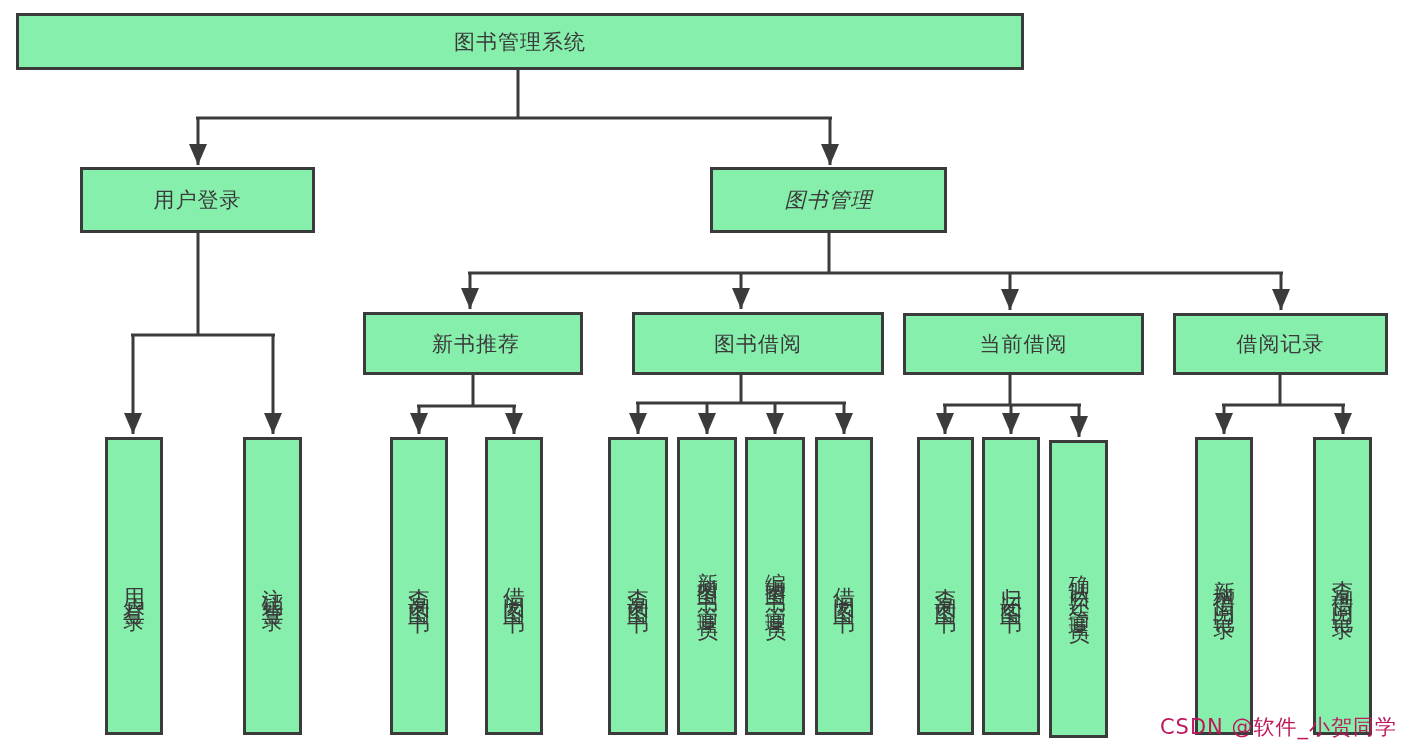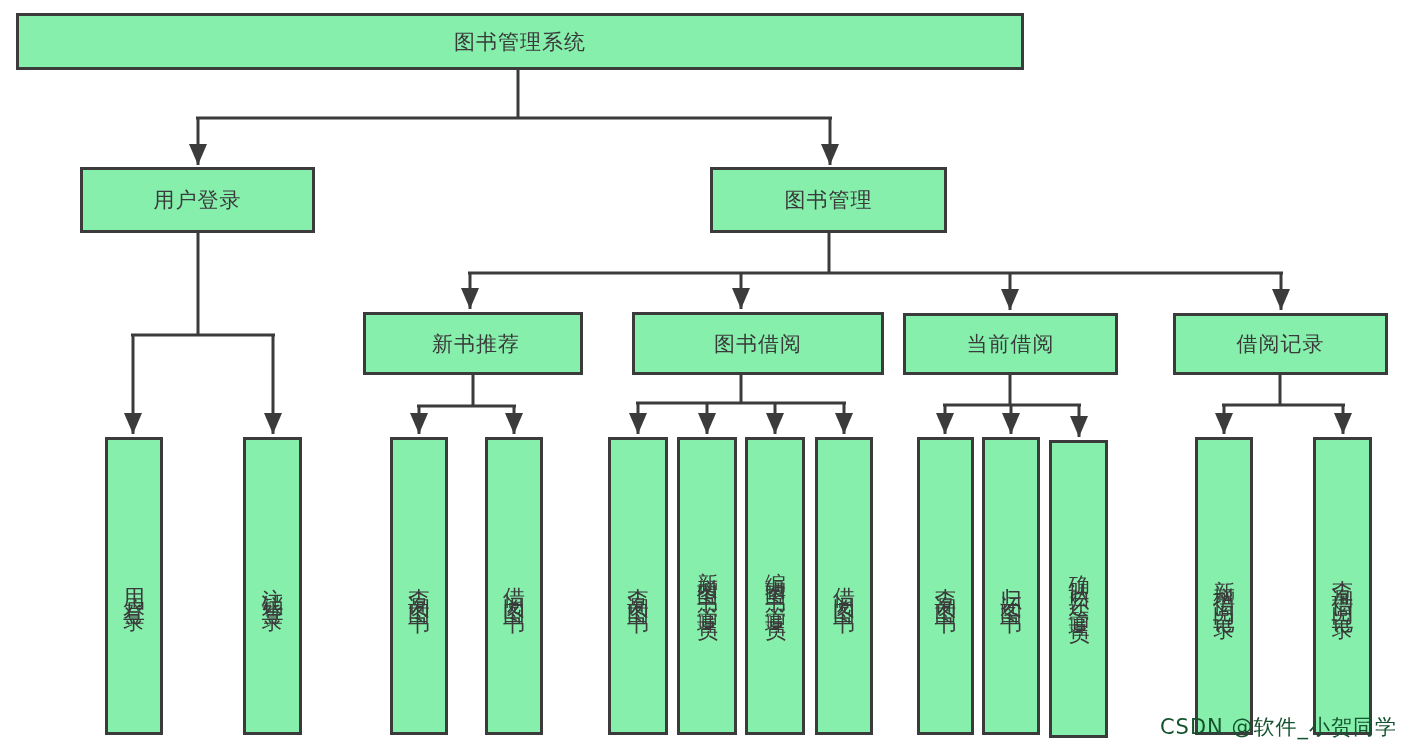--- a/index.html
+++ b/index.html
@@ -29,44 +29,44 @@
     writing-mode:vertical-rl;
     text-orientation:mixed;
     font-size:22px;
     letter-spacing:8px;
     line-height:1;
   }
   .vnode.long{letter-spacing:7px;font-size:21px;}
   
   #n-root   {left:16px;  top:13px;  width:1008px; height:57px;}
   #n-login  {left:80px;  top:167px; width:235px;  height:66px;}
-  #n-mgmt   {left:710px; top:167px; width:237px;  height:66px;}
+  #n-mgmt   {left:710px; top:167px; width:237px;  height:66px;font-style:italic;}
   #n-newbook{left:363px; top:312px; width:220px;  height:63px;padding-left:6px;}
   #n-borrow {left:632px; top:312px; width:252px;  height:63px;}
-  #n-current{left:903px; top:313px; width:215px;  height:62px;}
+  #n-current{left:903px; top:313px; width:241px;  height:62px;}
   #n-record {left:1173px;top:313px; width:215px;  height:62px;}
   
   #v-login1    {left:105px; top:437px; width:58px; height:298px;}
   #v-logout    {left:243px; top:437px; width:59px; height:298px;}
   #v-nb-query  {left:390px; top:437px; width:58px; height:298px;}
   #v-nb-borrow {left:485px; top:437px; width:58px; height:298px;}
   #v-bb-query  {left:608px; top:437px; width:60px; height:298px;}
   #v-bb-add    {left:677px; top:437px; width:60px; height:298px;}
   #v-bb-edit   {left:745px; top:437px; width:60px; height:298px;}
   #v-bb-borrow {left:815px; top:437px; width:58px; height:298px;}
   #v-cb-query  {left:917px; top:437px; width:57px; height:298px;}
   #v-cb-return {left:982px; top:437px; width:58px; height:298px;}
   #v-cb-confirm{left:1049px;top:440px; width:59px; height:298px;}
   #v-br-add    {left:1195px;top:437px; width:58px; height:298px;}
   #v-br-query  {left:1313px;top:437px; width:59px; height:298px;}
   .watermark{
     position:absolute;
     right:8px;bottom:6px;
     font-size:21px;
-    color:#14532d;
+    color:#be185d;
     letter-spacing:1px;
     white-space:nowrap;
   }
 </style>
 </head>
 <body>
 
 <div class="stage">
 
   <svg class="wires" width="1405" height="747" viewBox="0 0 1405 747">

